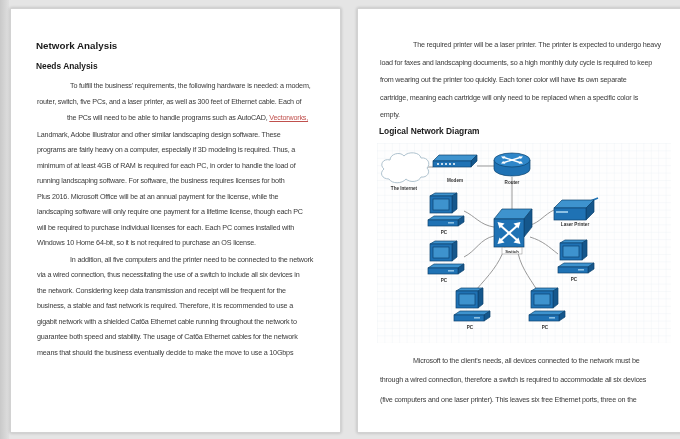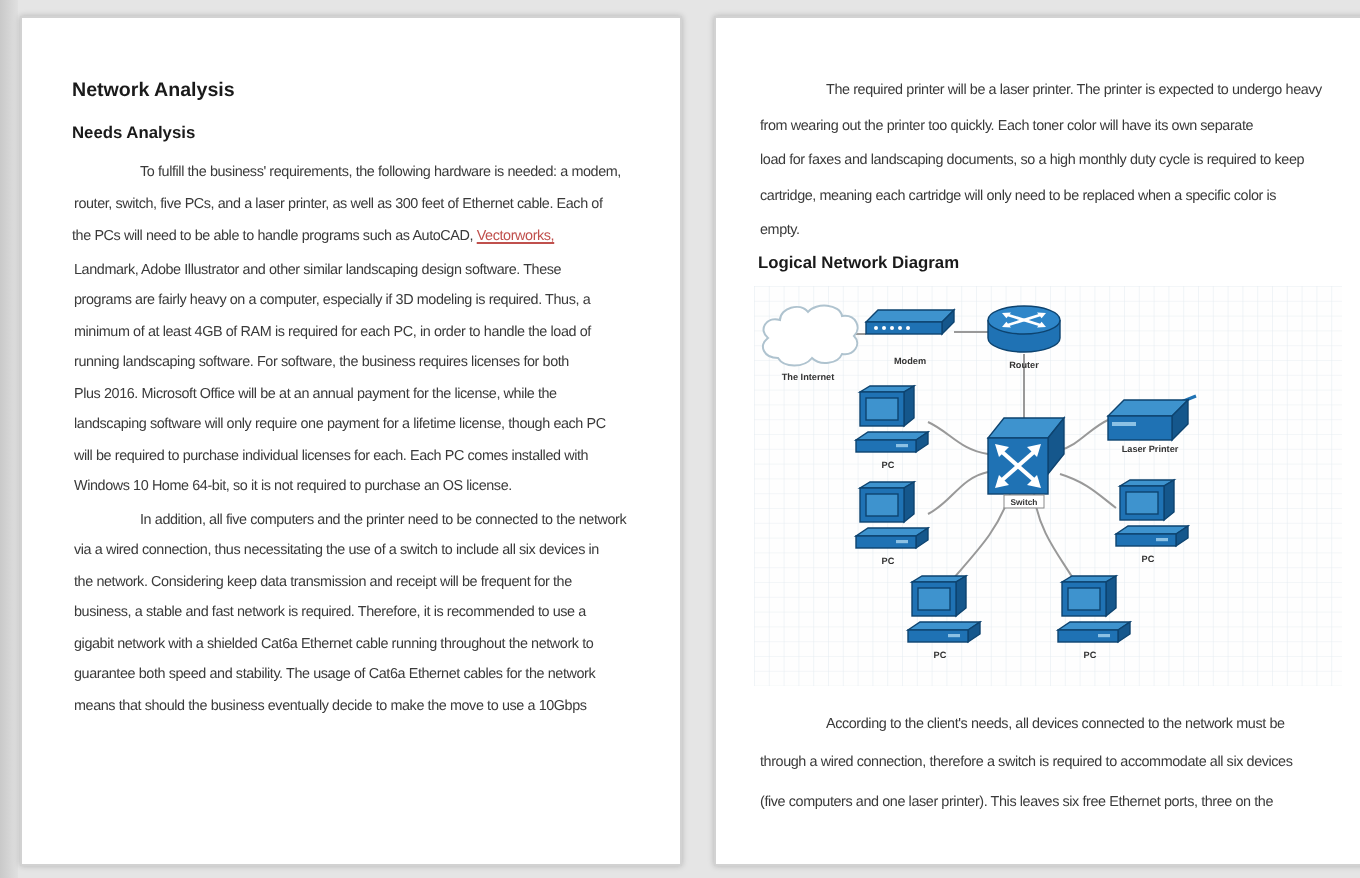--- a/index.html
+++ b/index.html
@@ -15,21 +15,21 @@
   .page-inner { padding:30px 1px 0 25px; color:#3a3a3a; }
   .page-right .page-inner { padding:26px 10px 0 21px; }
   h1 { font-size:9.8px; line-height:13px; color:#1a1a1a; margin:0 0 8px 0; font-weight:bold; }
   h2 { font-size:8.4px; line-height:13px; color:#1a1a1a; margin:0 0 5px 0; font-weight:bold; }
   .para { margin:1px; }
   .tl { line-height:15.5px; height:15.5px; font-size:7.2px; letter-spacing:-0.2px;
     white-space:nowrap; overflow:hidden; }
   .page-right .tl { line-height:17.6px; height:17.6px; }
   .page-right .para-bottom .tl { line-height:19.5px; height:19.5px; }
   .indent .tl:first-child { text-indent:33px; }
-  .linkline { display:block; }
+  .linkline { display:block;text-align:center; }
   .link { color:#c0504d; text-decoration:underline; cursor:pointer; }
   .diagram { margin:3px 0 4px -2px; }
   .dia-label { font-size:4.6px; font-weight:bold; fill:#333; }
 </style>
 </head>
 <body>
 
 <div class="canvas">
   <div class="edge-strip"></div>
 
@@ -61,22 +61,22 @@
           <div class="tl">guarantee both speed and stability. The usage of Cat6a Ethernet cables for the network</div>
           <div class="tl">means that should the business eventually decide to make the move to use a 10Gbps</div>
         </div>
     </div>
   </div>
 
   <div class="page page-right">
     <div class="page-inner">
       <div class="para indent">
           <div class="tl">The required printer will be a laser printer. The printer is expected to undergo heavy</div>
+          <div class="tl">load for faxes and landscaping documents, so a high monthly duty cycle is required to keep</div>
           <div class="tl">from wearing out the printer too quickly. Each toner color will have its own separate</div>
-          <div class="tl">load for faxes and landscaping documents, so a high monthly duty cycle is required to keep</div>
           <div class="tl">cartridge, meaning each cartridge will only need to be replaced when a specific color is</div>
           <div class="tl">empty.</div>
         </div>
       <h2>Logical Network Diagram</h2>
 
       <div class="diagram">
         <svg width="294" height="200" viewBox="0 0 294 200">
           <defs>
             <pattern id="grid" width="7.4" height="7.4" patternUnits="userSpaceOnUse">
               <path d="M7.4 0H0V7.4" fill="none" stroke="#e7edf2" stroke-width="0.6"></path>
@@ -188,19 +188,19 @@
           <use href="#pc" x="152" y="145"></use>
           <text class="dia-label" x="168" y="186" text-anchor="middle">PC</text>
 
           <use href="#switch" x="117" y="66"></use>
           <rect x="125" y="104.5" width="20" height="6.5" fill="#fff" stroke="#8a8a8a" stroke-width="0.5"></rect>
           <text class="dia-label" x="135" y="109.5" text-anchor="middle" style="font-size:4.2px">Switch</text>
         </svg>
       </div>
 
       <div class="para indent para-bottom">
-          <div class="tl">According to the client's needs, all devices connected to the network must be</div>
+          <div class="tl">Microsoft to the client's needs, all devices connected to the network must be</div>
           <div class="tl">through a wired connection, therefore a switch is required to accommodate all six devices</div>
           <div class="tl">(five computers and one laser printer). This leaves six free Ethernet ports, three on the</div>
         </div>
     </div>
   </div>
 </div>
 
 </body></html>

